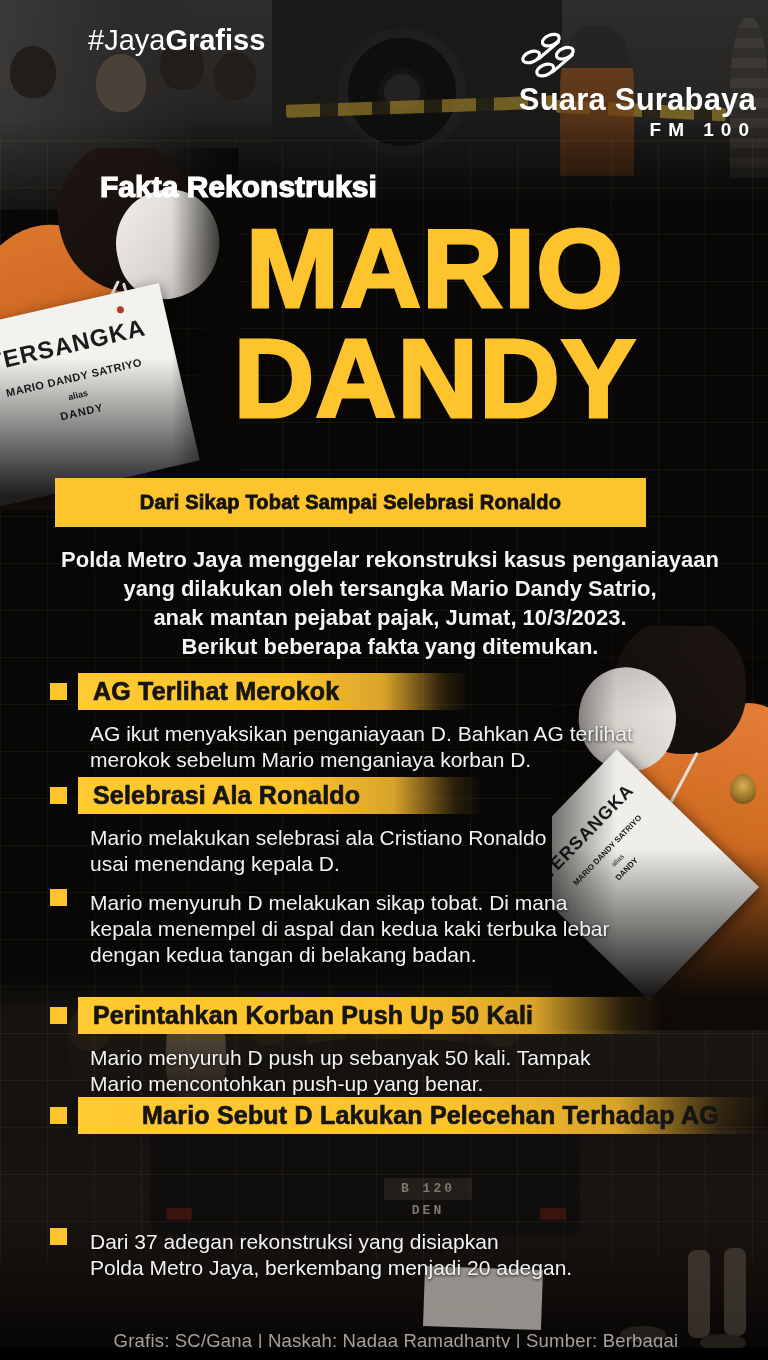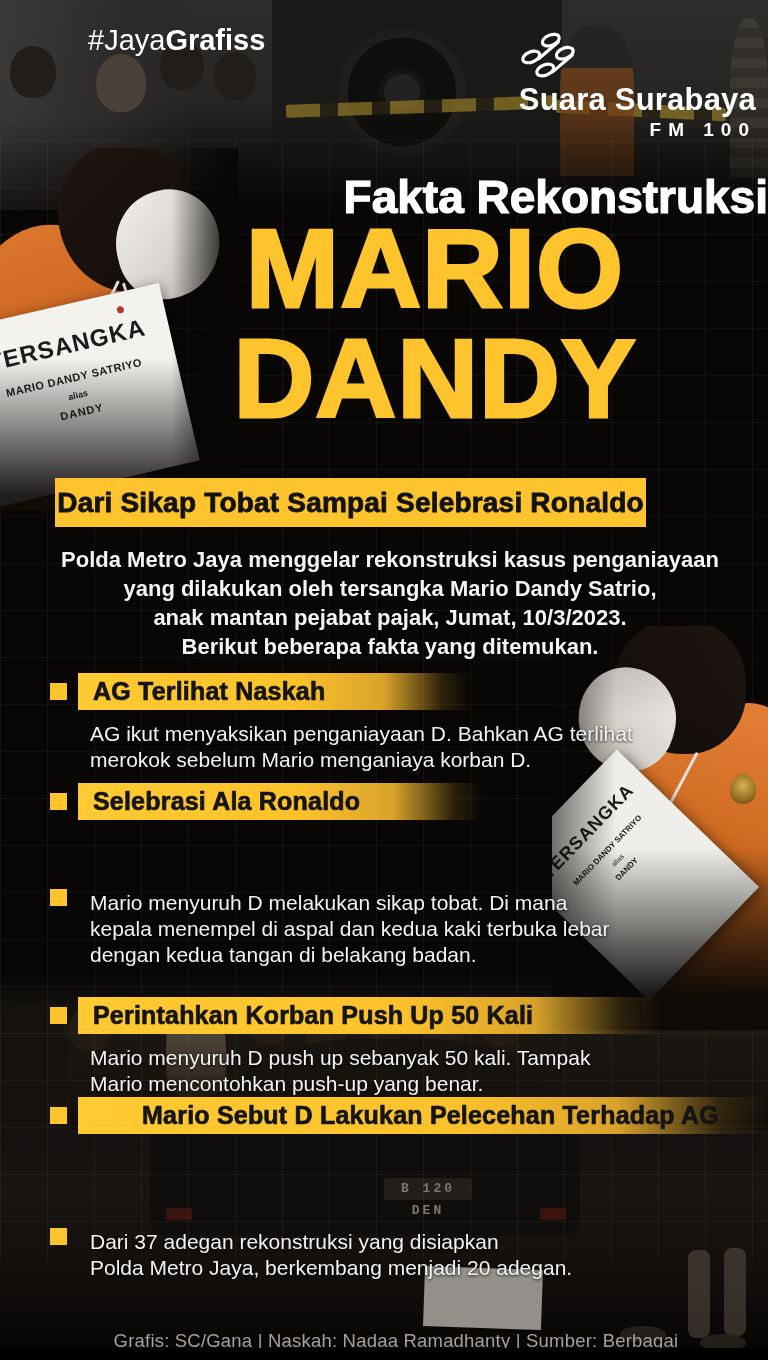--- a/index.html
+++ b/index.html
@@ -112,27 +112,27 @@
   
   .content{position:absolute;inset:0;z-index:5;}
   .hashtag{position:absolute;left:88px;top:24px;color:#fff;font-size:29px;}
   .hashtag .lt{font-weight:400;}
   .hashtag .bd{font-weight:800;}
   .brand{position:absolute;right:12px;top:24px;display:flex;align-items:flex-start;color:#fff;flex-direction:column;}
   .brand svg{margin:4px 10px 0 0;}
   .brand .bname{font-size:31px;font-weight:800;line-height:1.05;letter-spacing:.2px;}
   .brand .bfreq{font-size:19px;font-weight:800;letter-spacing:7px;text-align:right;margin-top:2px;}
 
-  .kicker{position:absolute;left:100px;top:170px;width:668px;text-align:right;color:#fff;
-    font-size:46px;font-weight:800;-webkit-text-stroke:1.2px #fff;}
+  .kicker{position:absolute;left:100px;top:170px;width:668px;text-align:left;color:#fff;
+    font-size:30px;font-weight:800;-webkit-text-stroke:1.2px #fff;}
   .big-title{position:absolute;left:95px;top:214px;width:680px;text-align:center;color:var(--accent);
     font-size:112px;font-weight:800;line-height:.98;letter-spacing:1px;-webkit-text-stroke:3px var(--accent);}
   .banner{position:absolute;left:55px;top:478px;width:591px;height:49px;background:var(--accent);
     color:#121212;display:flex;align-items:center;justify-content:center;
-    font-size:28px;font-weight:800;-webkit-text-stroke:.8px #121212;letter-spacing:.2px;}
+    font-size:20px;font-weight:800;-webkit-text-stroke:.8px #121212;letter-spacing:.2px;}
   .intro{position:absolute;left:0;top:545px;width:780px;text-align:center;color:#f4f4f4;
     font-size:22px;font-weight:700;line-height:29px;white-space:pre-line;
     text-shadow:0 1px 3px rgba(0,0,0,.8);}
 
   .fact{position:absolute;left:0;width:768px;}
   .fact .bullet{position:absolute;left:50px;top:10px;width:17px;height:17px;background:var(--accent);}
   .fact .bar{margin:0 0 0 78px;height:37px;line-height:37px;padding-left:15px;
     color:#151515;font-size:25px;font-weight:800;-webkit-text-stroke:.7px #151515;letter-spacing:.2px;
     background:linear-gradient(90deg,#ffca33 0%,#fcc22b 55%,#d9a32b 78%,rgba(150,108,26,.25) 93%,rgba(120,85,20,0) 100%);}
   .fact .body{margin:11px 0 0 90px;max-width:640px;color:#f2f2f2;font-size:21px;font-weight:500;
@@ -250,28 +250,30 @@
 
     <div class="banner">Dari Sikap Tobat Sampai Selebrasi Ronaldo</div>
 
     <div class="intro">Polda Metro Jaya menggelar rekonstruksi kasus penganiayaan
 yang dilakukan oleh tersangka Mario Dandy Satrio,
 anak mantan pejabat pajak, Jumat, 10/3/2023.
 Berikut beberapa fakta yang ditemukan.</div>
 
     <section class="fact" style="top:673px;">
       <span class="bullet"></span>
-      <h2 class="bar" style="width:392px;">AG Terlihat Naskah</h2>
+      <h2 class="bar" style="width:392px;">AG Terlihat Merokok</h2>
       <p class="body">AG ikut menyaksikan penganiayaan D. Bahkan AG terlihat
 merokok sebelum Mario menganiaya korban D.</p>
     </section>
 
-    <section class="fact" style="top:777px;margin-top:6px;">
+    <section class="fact" style="top:777px;">
       <span class="bullet"></span>
       <h2 class="bar" style="width:404px;">Selebrasi Ala Ronaldo</h2>
+      <p class="body">Mario melakukan selebrasi ala Cristiano Ronaldo
+usai menendang kepala D.</p>
     </section>
 
     <section class="fact" style="top:879px;">
       <span class="bullet"></span>
       <p class="body">Mario menyuruh D melakukan sikap tobat. Di mana
 kepala menempel di aspal dan kedua kaki terbuka lebar
 dengan kedua tangan di belakang badan.</p>
     </section>
 
     <section class="fact" style="top:997px;">

